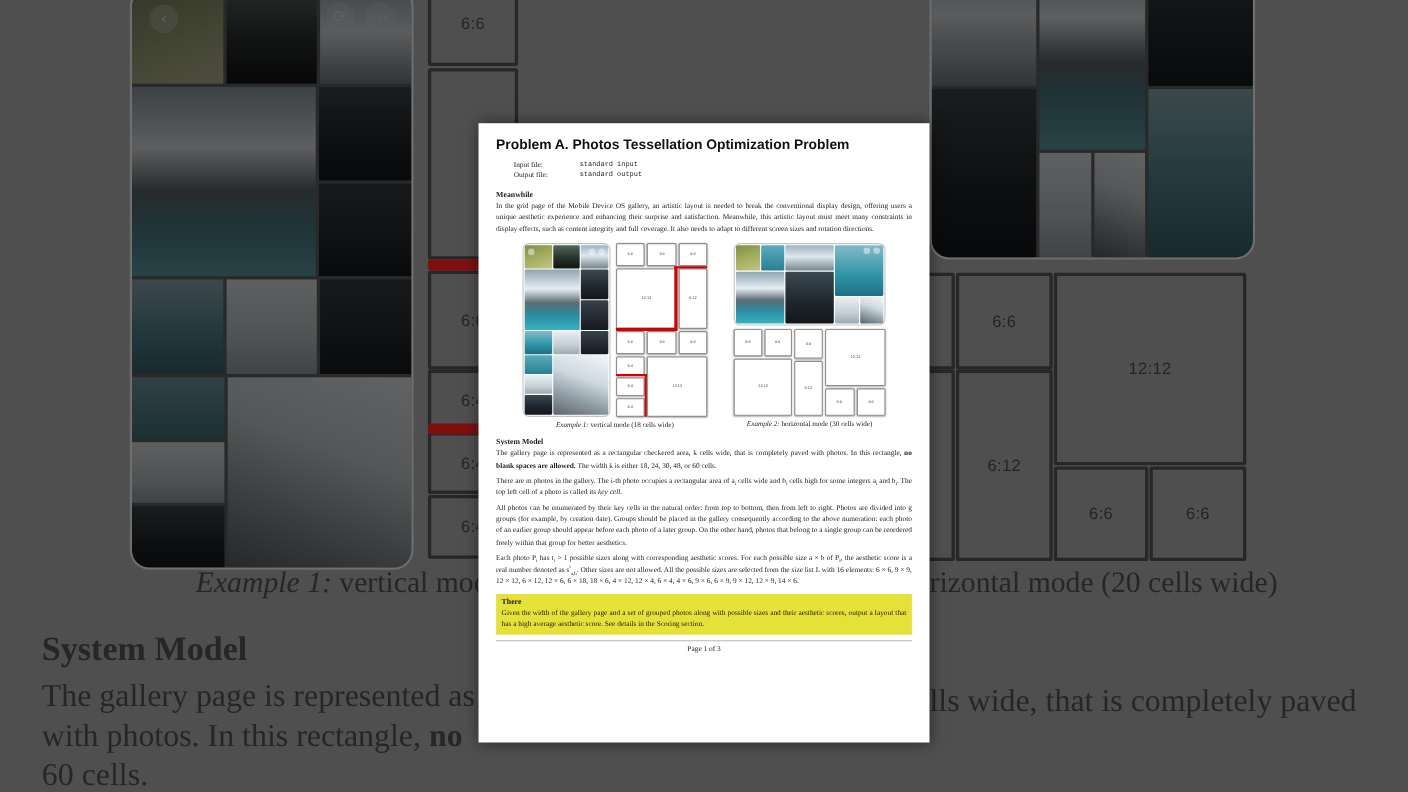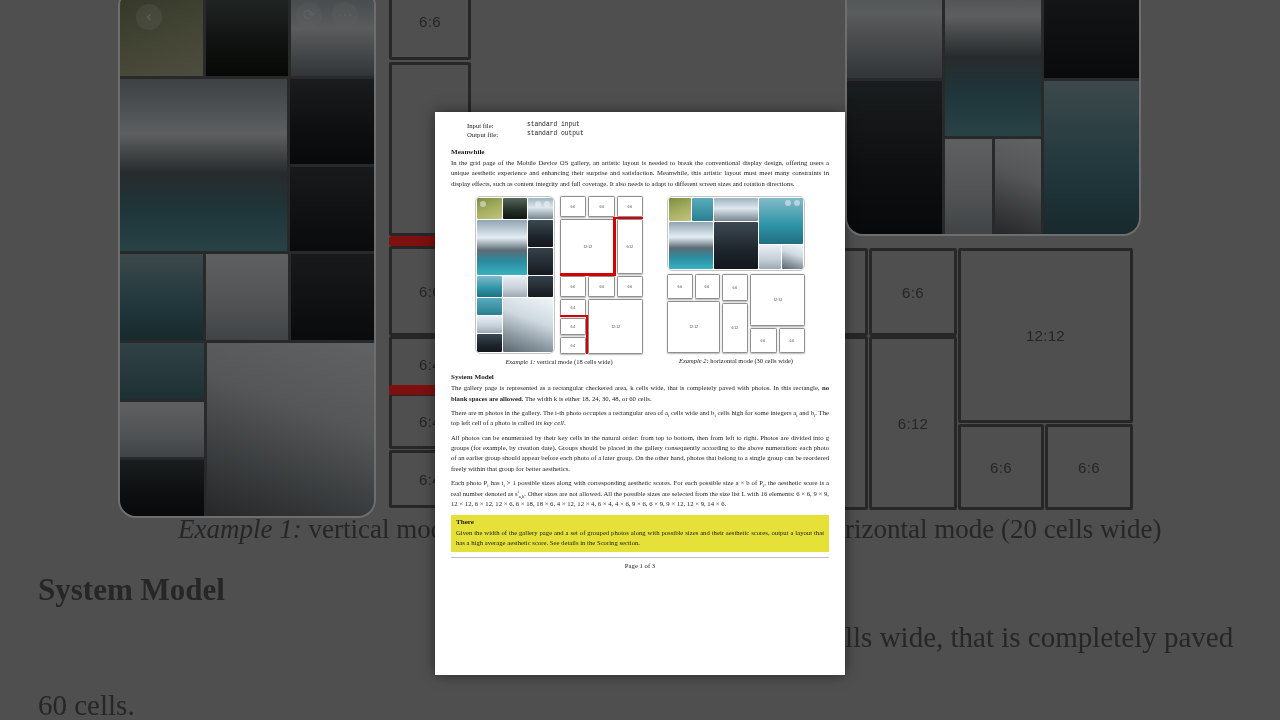--- a/index.html
+++ b/index.html
@@ -196,27 +196,30 @@
           <span>6:6</span>
         </div>
       <div class="bgbox" style="left:1045px;top:424px;width:82px;height:80px;">
           <span>6:6</span>
         </div>
     </div>
 
     <div class="bgtxt bg-cap" style="left:178px;top:514px;"><i>Example 1:</i><span> vertical mode (18 cells wide)</span></div>
     <div class="bgtxt bg-cap" style="left:845px;top:514px;">rizontal mode (20 cells wide)</div>
     <div class="bgtxt bg-head" style="left:38px;top:572px;">System Model</div>
+    <div class="bgtxt bg-body" style="left:38px;top:617px;">The gallery page is represented as</div>
+    <div class="bgtxt bg-body" style="left:38px;top:653px;"><span>with photos. In this rectangle, </span><b>no</b></div>
     <div class="bgtxt bg-body" style="left:38px;top:689px;">60 cells.</div>
     <div class="bgtxt bg-body" style="left:845px;top:621px;">lls wide, that is completely paved</div>
   </div>
 
 
   <div class="page">
 
+    <div class="doc-title">Problem A. Photos Tessellation Optimization Problem</div>
 
     <div class="io">
       <div class="io-row">
         <span class="io-label">Input file:</span>
         <span class="io-value">standard input</span>
       </div>
       <div class="io-row">
         <span class="io-label">Output file:</span>
         <span class="io-value">standard output</span>
       </div>

